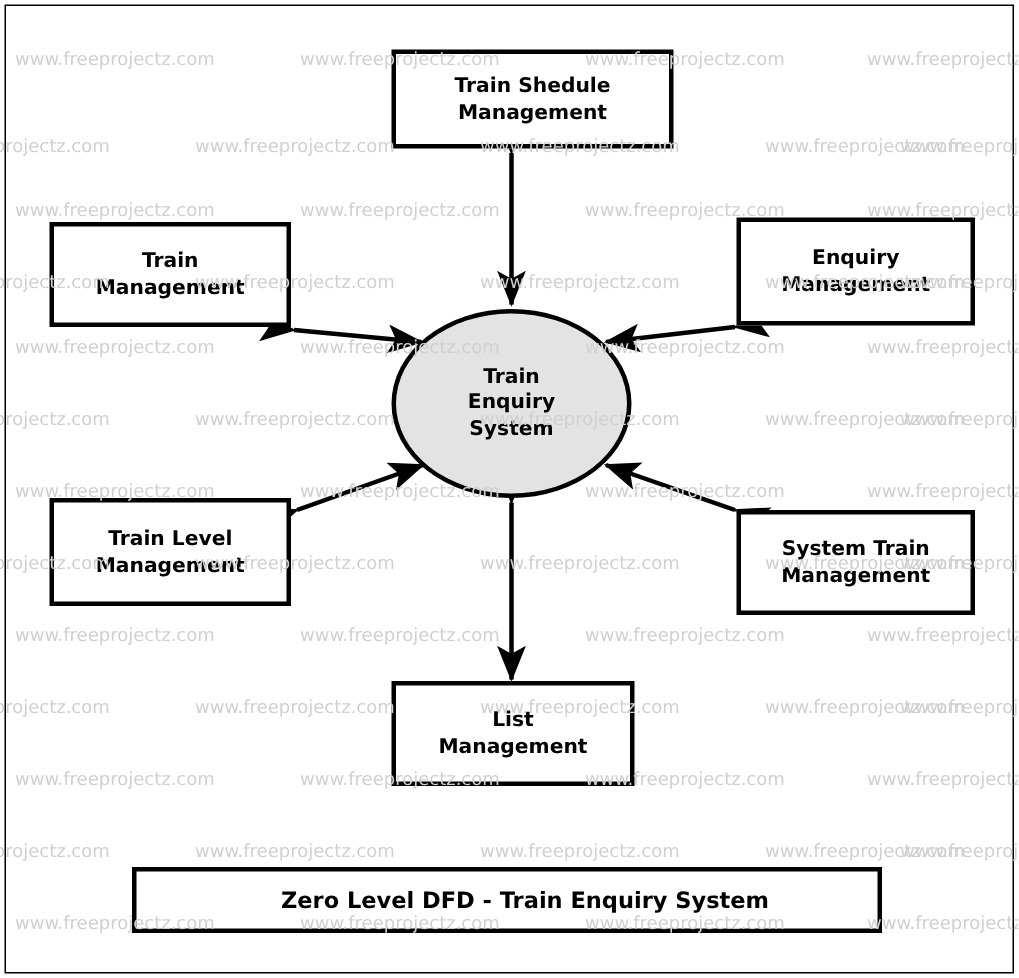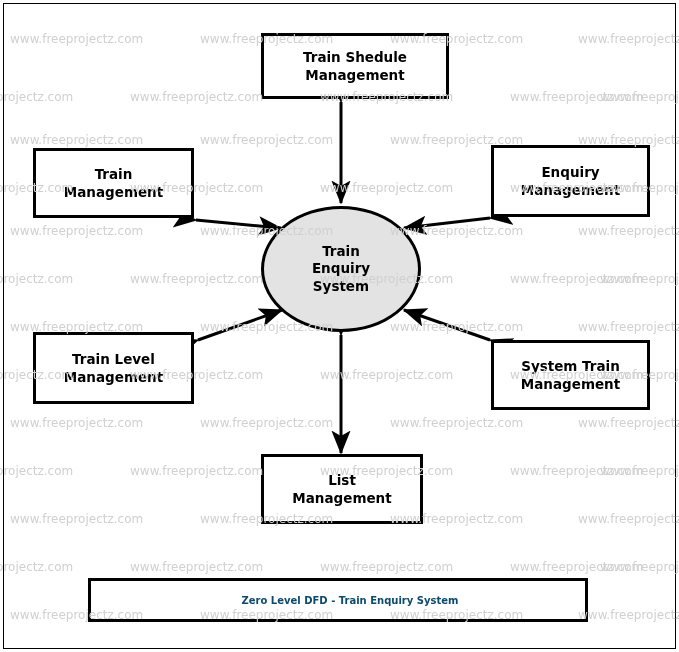--- a/index.html
+++ b/index.html
@@ -105,23 +105,23 @@
     height: 44px;
     border: 3px solid #000000;
     background: #ffffff;
     box-sizing: border-box;
     display: flex;
     align-items: center;
     justify-content: center;
     z-index: 4;
   }
   #caption-text {
-    font-size: 10px;
+    font-size: 15px;
     font-weight: bold;
-    color: #0c4a6e;
+    color: #000000;
     margin-left: 24px;
   }
 </style>
 </head>
 <body>
 
 <div id="canvas">
 
   <div id="watermark-layer">
       <div class="watermark" style="left: 10px; top: 32px; color: rgb(208, 208, 208);">www.freeprojectz.com</div>

